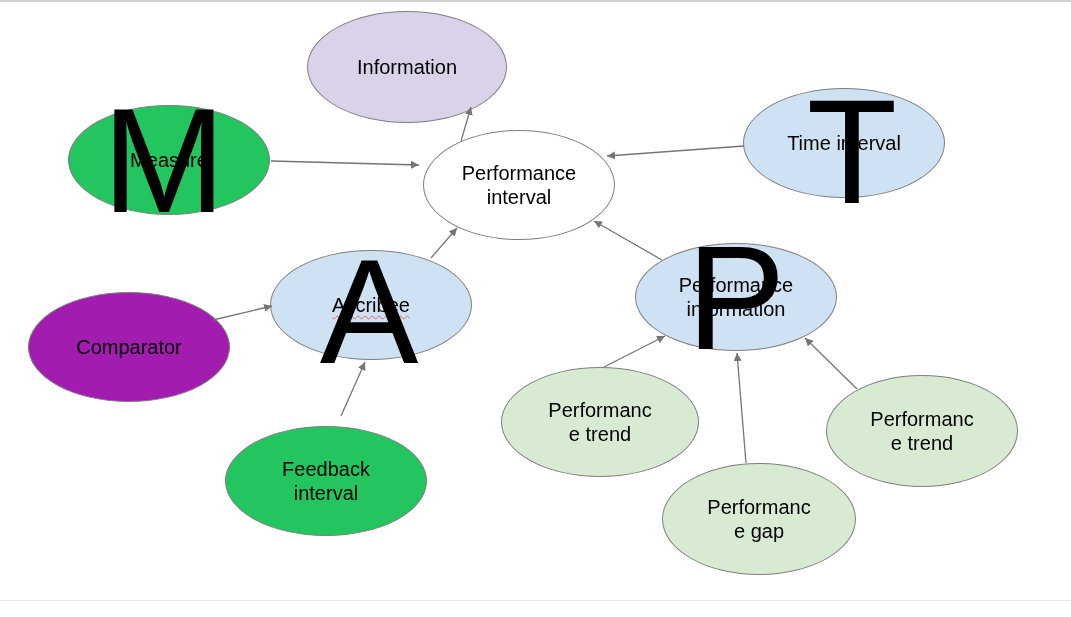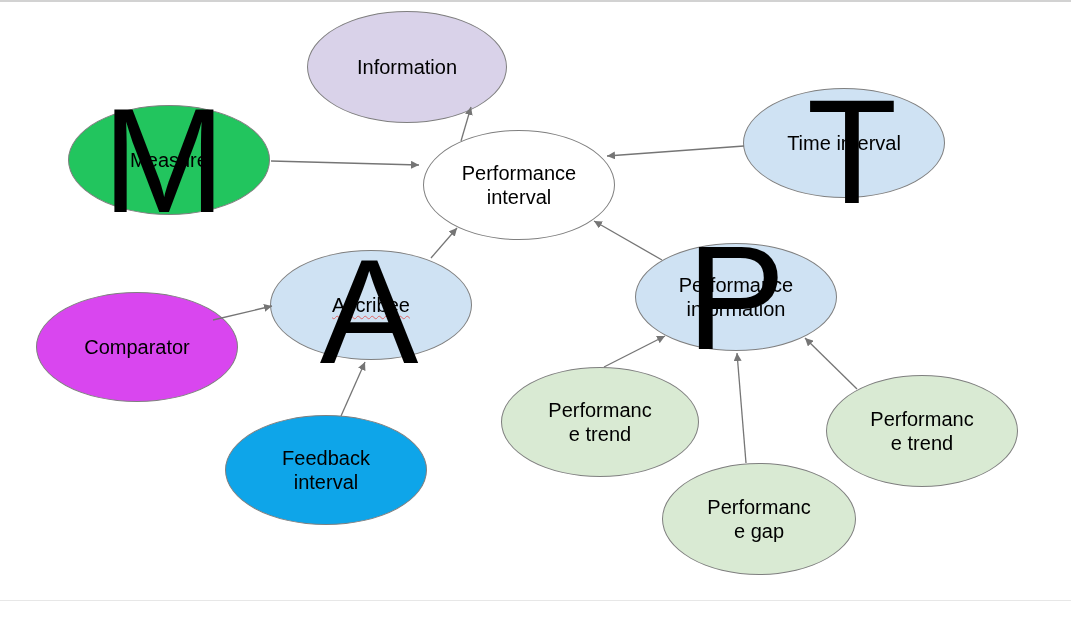--- a/index.html
+++ b/index.html
@@ -80,27 +80,27 @@
       <div>interval</div>
     </div>
   </div>
 
   <div class="node" style="left:270px;top:250px;width:202px;height:110px;background:#cfe2f3">
     <div class="label">
       <span class="misspelled">Ascribee</span>
     </div>
   </div>
 
-  <div class="node" style="left:36px;top:292px;width:202px;height:110px;background:#d946ef">
+  <div class="node" style="left:28px;top:292px;width:202px;height:110px;background:#a21caf">
     <div class="label">
       <div>Comparator</div>
     </div>
   </div>
 
-  <div class="node" style="left:225px;top:415px;width:202px;height:110px;background:#0ea5e9">
+  <div class="node" style="left:225px;top:426px;width:202px;height:110px;background:#22c55e">
     <div class="label">
       <div>Feedback</div>
       <div>interval</div>
     </div>
   </div>
 
   <div class="node" style="left:635px;top:243px;width:202px;height:108px;background:#cfe2f3">
     <div class="label">
       <div>Performance</div>
       <div>information</div>

